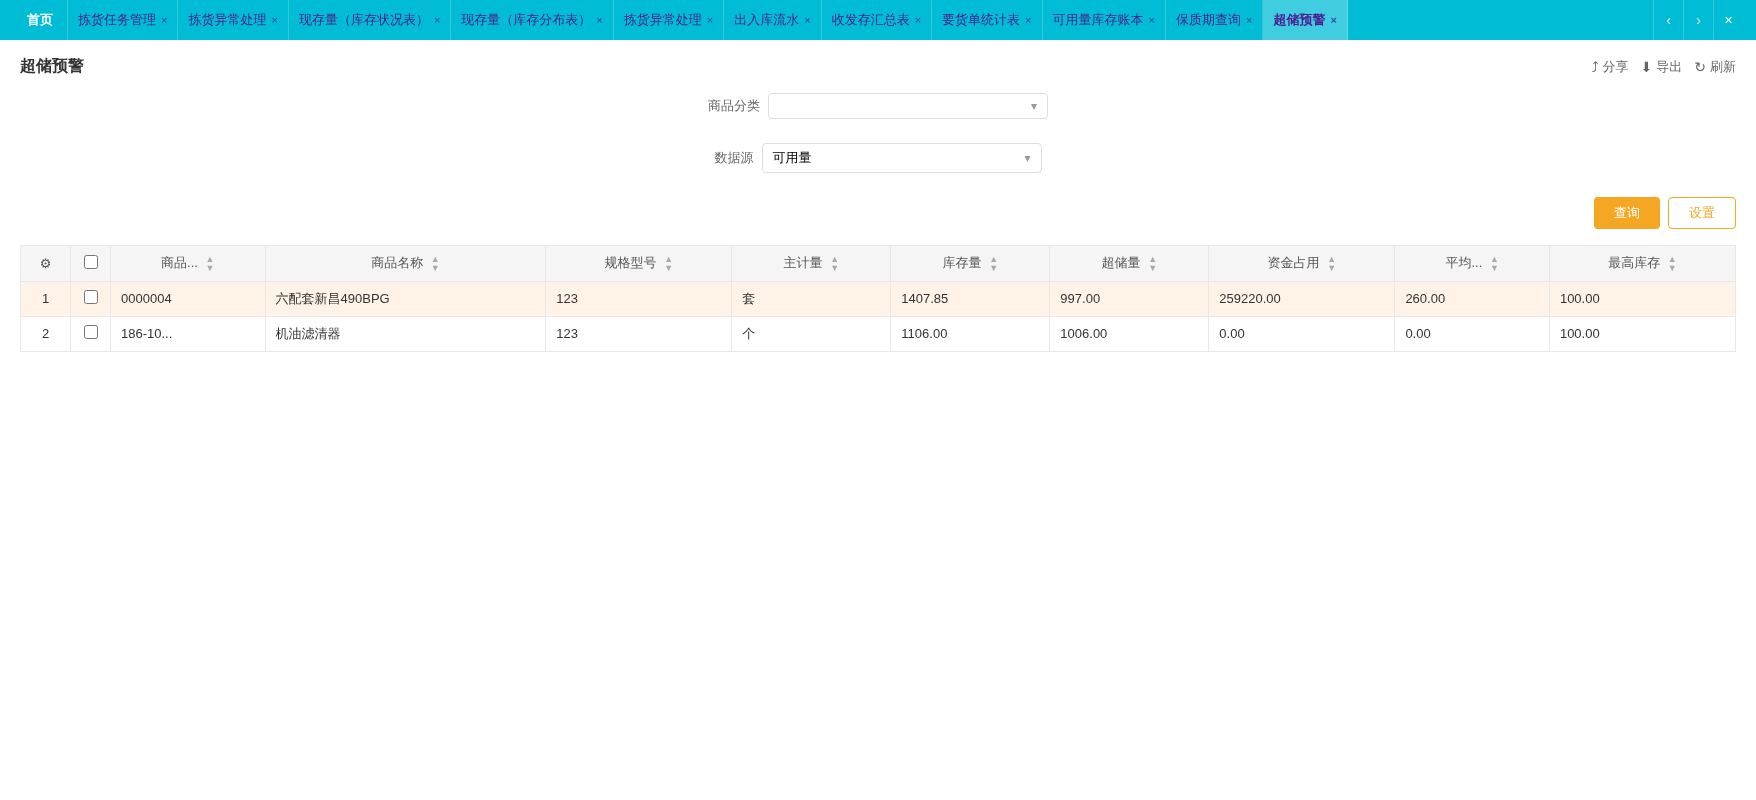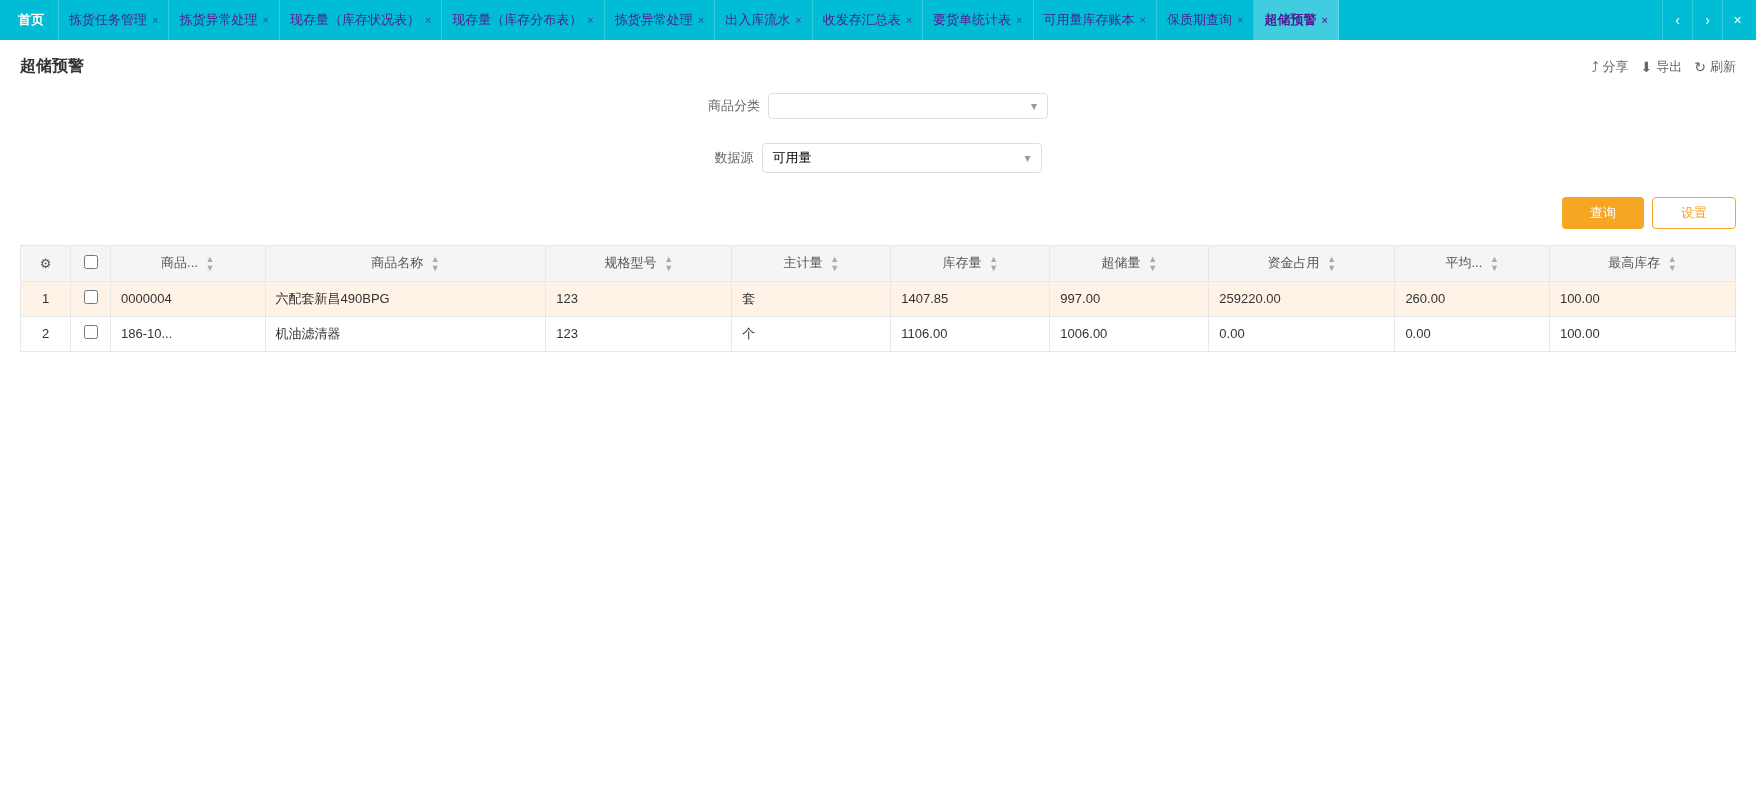--- a/index.html
+++ b/index.html
@@ -4,21 +4,21 @@
   <style>
     * { box-sizing: border-box; margin: 0; padding: 0; }
     body { font-family: 'Microsoft YaHei', Arial, sans-serif; font-size: 13px; background: #f5f5f5; color: #333; }
 
     
     .top-nav {
       display: flex;
       align-items: center;
       background: #00bcd4;
       height: 40px;
-      padding: 0 4px;
+      padding: 0 13px;
       overflow: hidden;
       gap: 0;
     }
     .nav-item {
       display: flex;
       align-items: center;
       padding: 0 10px;
       height: 40px;
       color: #4c1d95;
       font-size: 13px;
@@ -126,30 +126,30 @@
     .filter-actions {
       margin-left: auto;
       display: flex;
       gap: 8px;
     }
     .btn-query {
       background: #f5a623;
       color: #fff;
       border: none;
       border-radius: 4px;
-      padding: 6px 28px;
+      padding: 6px 20px;
       font-size: 13px;
       cursor: pointer;
     }
     .btn-settings {
       background: #fff;
       color: #f5a623;
       border: 1px solid #f5a623;
       border-radius: 4px;
-      padding: 6px 28px;
+      padding: 6px 20px;
       font-size: 13px;
       cursor: pointer;
     }
 
     
     .data-table {
       width: 100%;
       border-collapse: collapse;
       font-size: 13px;
     }

